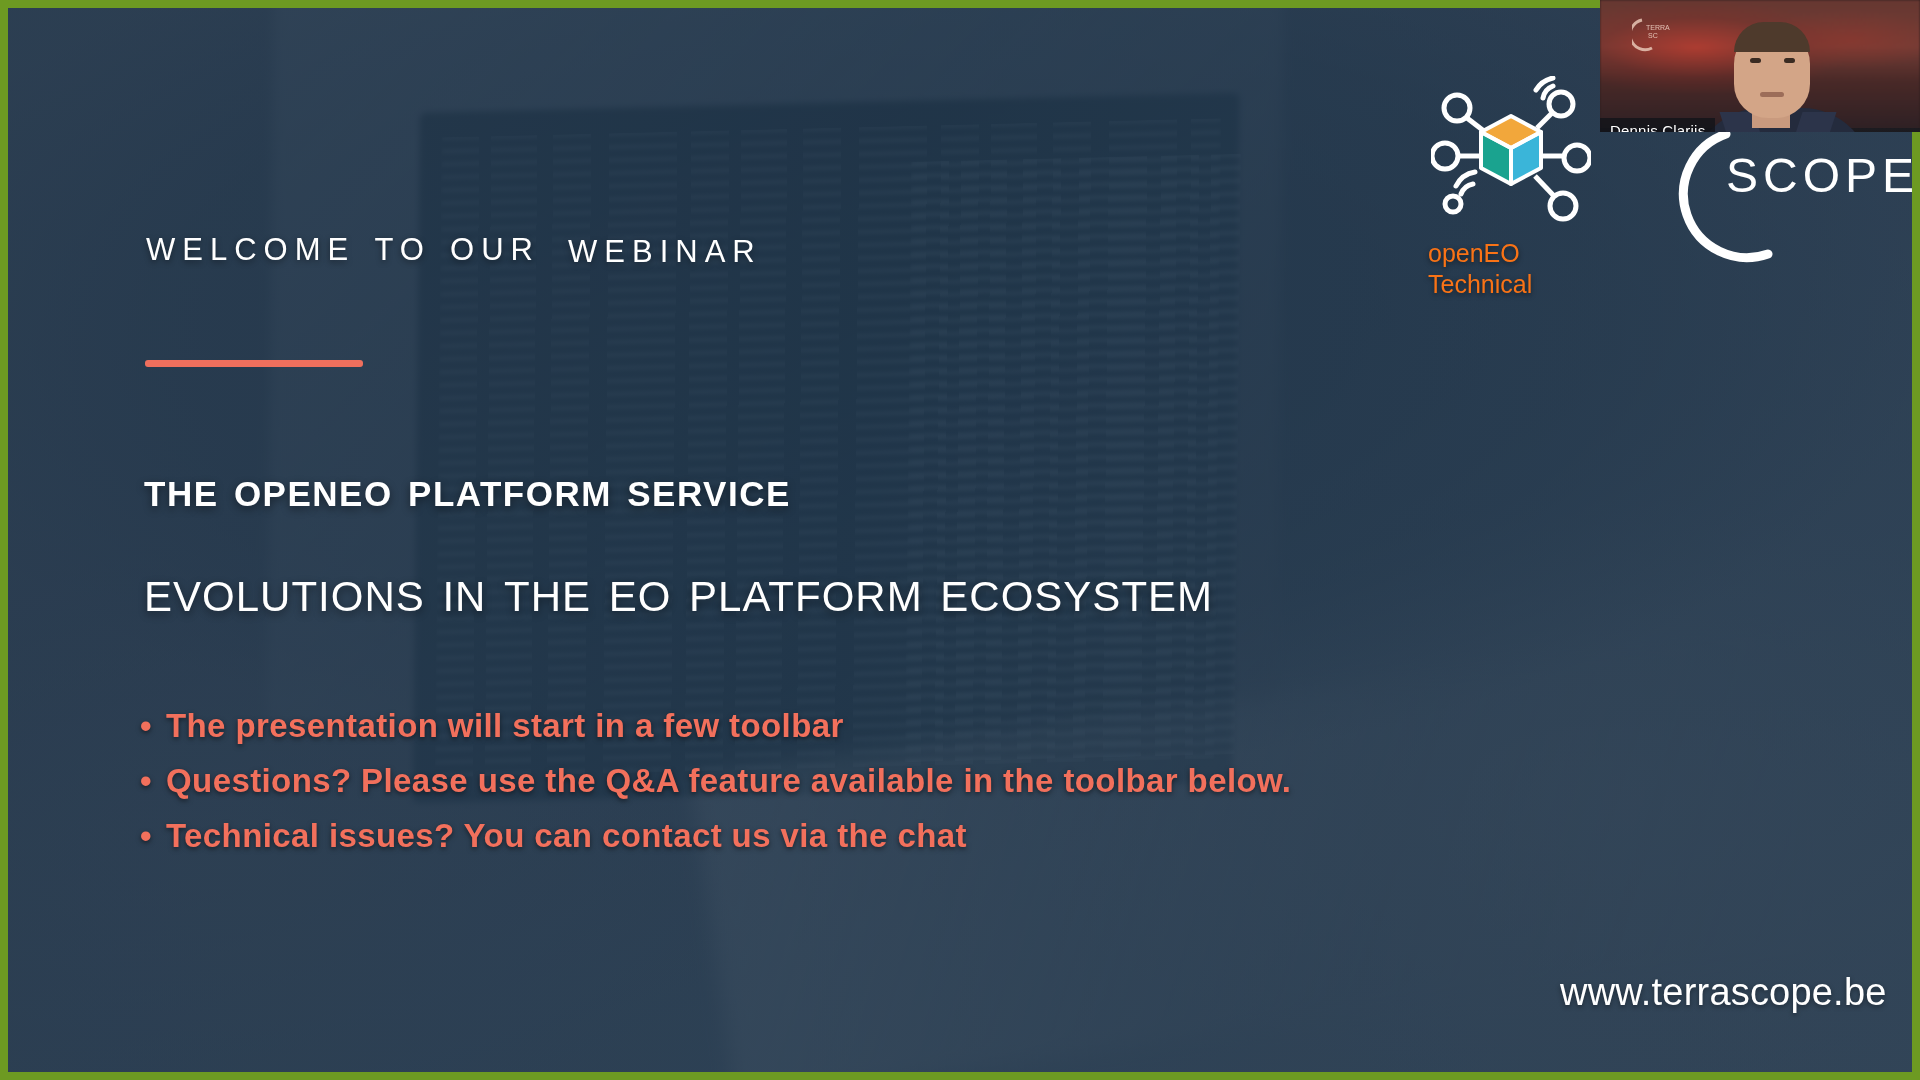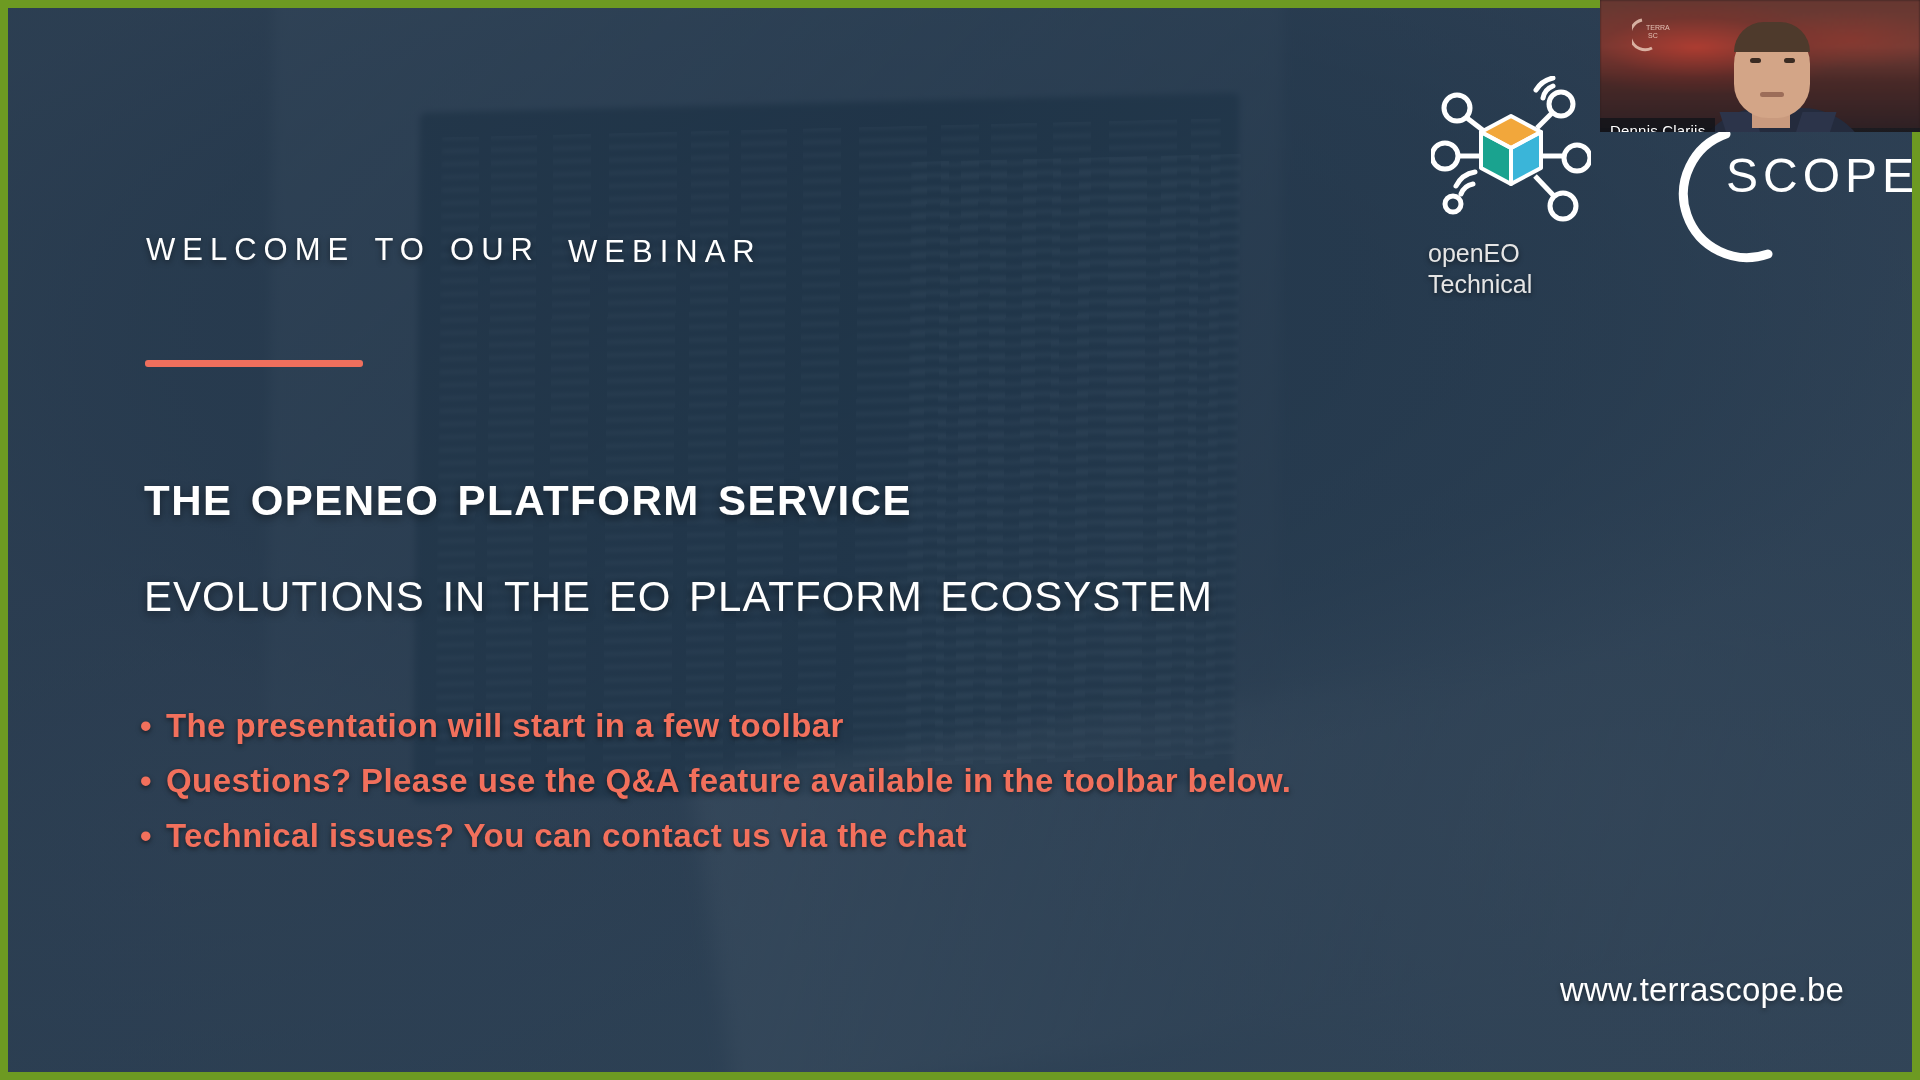--- a/index.html
+++ b/index.html
@@ -157,21 +157,21 @@
     height: 7px;
     background: #ef6f5d;
     border-radius: 3px;
   }
 
   .title-main {
     position: absolute;
     left: 136px;
     top: 452px;
     color: #ffffff;
-    font-size: 60px;
+    font-size: 50px;
     font-weight: 700;
     letter-spacing: 1.5px;
     font-variant: small-caps;
     text-transform: lowercase;
     white-space: nowrap;
     text-shadow: 0 3px 9px rgba(0,0,0,.45);
   }
   .title-sub {
     position: absolute;
     left: 136px;
@@ -225,21 +225,21 @@
   .openeo-logo {
     position: absolute;
     left: 1408px;
     top: 68px;
     width: 190px;
     text-align: center;
   }
   .openeo-mark { width: 160px; height: 160px; display: block; margin: 0 auto; }
   .openeo-name {
     margin-top: 2px;
-    color: #e5e5e5;
+    color: #f97316;
     font-size: 25px;
     line-height: 31px;
     font-weight: 400;
     text-align: left;
     padding-left: 12px;
     text-shadow: 0 2px 5px rgba(0,0,0,.5);
   }
 
   
   .terrascope {
@@ -259,21 +259,21 @@
     font-weight: 400;
     white-space: nowrap;
   }
 
   
   .site-url {
     position: absolute;
     left: 1548px;
     top: 963px;
     color: #ffffff;
-    font-size: 33px;
+    font-size: 38px;
     font-weight: 400;
     letter-spacing: .2px;
     padding: 0 4px;
     white-space: nowrap;
     text-shadow: 0 2px 5px rgba(0,0,0,.4);
   }
   .site-url::before {
     content: "";
     position: absolute;
     left: 0; top: 14px;

